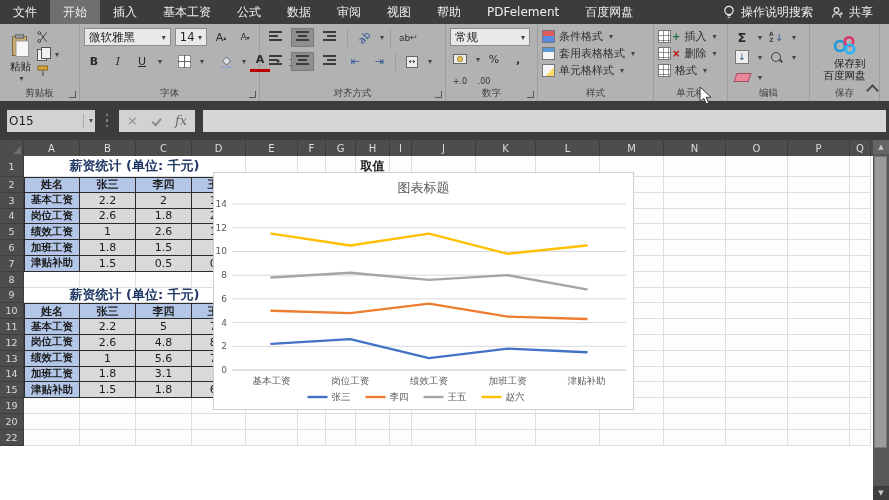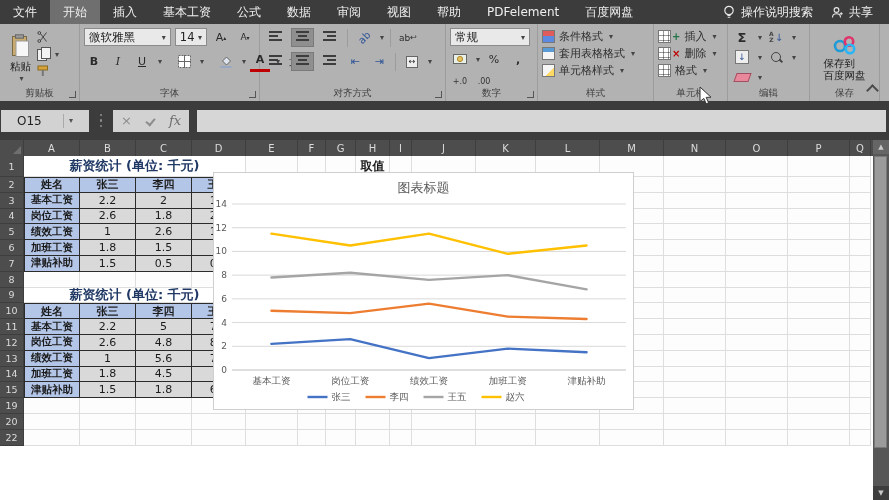--- a/index.html
+++ b/index.html
@@ -67,31 +67,31 @@
   .ic-filldn{width:12px;height:12px;border:1px solid #777;display:inline-flex;align-items:center;
              justify-content:center;font-size:9px;color:#2f5597;background:#eee;}
   .sortAZ{display:inline-flex;align-items:center;gap:1px;}
   .sortAZ .lets{font-size:6px;line-height:6px;font-weight:bold;color:#444;text-align:center;}
   .sortAZ .arr{font-size:10px;color:#2f5597;}
   .ic-copy{position:relative;width:8px;height:10px;border:1px solid #555;background:#f2f2f2;display:inline-block;margin:2px 4px 0 0;}
   .ic-copy::after{content:"";position:absolute;left:2.5px;top:-3.5px;width:8px;height:10px;
                   border:1px solid #555;background:#f2f2f2;}
   .bigbtn{display:flex;flex-direction:column;align-items:center;justify-content:center;
           gap:2px;padding:1px 6px;height:58px;}
-  .bigbtn .blabel{font-size:10.5px;color:#222;text-align:left;line-height:12px;}
+  .bigbtn .blabel{font-size:10.5px;color:#222;text-align:right;line-height:12px;}
   .minicol{display:flex;flex-direction:column;gap:5px;align-items:flex-start;padding-top:3px;}
   .minirow{display:flex;align-items:center;gap:2px;height:12px;}
   .numsm{font-size:8px;color:#333;letter-spacing:0;}
   .chev{position:absolute;right:12px;bottom:6px;width:7px;height:7px;
         border-left:2px solid #4c4c4c;border-top:2px solid #4c4c4c;transform:rotate(45deg);}
   
   .fbar{position:absolute;left:0;top:101px;width:889px;height:39px;background:#3c3c3c;
         display:flex;align-items:center;}
-  .namebox{margin-left:1px;width:88px;height:22px;background:#d2d2d2;display:flex;
-           align-items:center;font-size:12px;color:#222;padding:0 16px;box-sizing:border-box;}
+  .namebox{margin-left:7px;width:88px;height:22px;background:#d2d2d2;display:flex;
+           align-items:center;font-size:12px;color:#222;padding:0 2px;box-sizing:border-box;}
   .namebox .nv{flex:1;}
   .nb-dd{font-size:8px;color:#555;border-left:1px solid #aaa;padding-left:5px;height:14px;line-height:14px;}
   .dots{width:4px;margin:0 10px;display:flex;flex-direction:column;gap:3px;align-items:center;}
   .dots i{width:2.5px;height:2.5px;border-radius:50%;background:#8f8f8f;}
   .fxbox{display:flex;align-items:center;height:22px;background:#d2d2d2;padding:0 8px;gap:14px;}
   .fxbtn{color:#8d8d8d;font-size:13px;display:inline-flex;align-items:center;}
   .fxbtn .ckm{width:7px;height:4px;border-left:2px solid #8d8d8d;border-bottom:2px solid #8d8d8d;
               transform:rotate(-50deg);display:inline-block;}
   .fxbtn.fx{font-family:"DejaVu Serif",serif;font-style:italic;color:#6d6d6d;}
   .finput{flex:1;height:22px;background:#d6d6d6;margin:0 3px 0 8px;}
@@ -694,21 +694,21 @@
           <div class="cell" style="width: 64px;"></div>
           <div class="cell" style="width: 62px;"></div>
           <div class="cell" style="width: 62px;"></div>
           <div class="cell" style="width: 62px;"></div>
           <div class="cell" style="width: 21px;"></div>
         </div>
         <div class="grow" style="height: 15.8px;">
           <div class="rh">14</div>
           <div class="cell lbl" style="width: 56px;">加班工资</div>
           <div class="cell val" style="width: 56px;">1.8</div>
-          <div class="cell val" style="width: 56px;">4.5</div>
+          <div class="cell val" style="width: 56px;">3.1</div>
           <div class="cell val" style="width: 54px;">8</div>
           <div class="cell" style="width: 52px;"></div>
           <div class="cell" style="width: 28px;"></div>
           <div class="cell" style="width: 30px;"></div>
           <div class="cell" style="width: 34px;"></div>
           <div class="cell" style="width: 22px;"></div>
           <div class="cell" style="width: 64px;"></div>
           <div class="cell" style="width: 60px;"></div>
           <div class="cell" style="width: 64px;"></div>
           <div class="cell" style="width: 64px;"></div>

